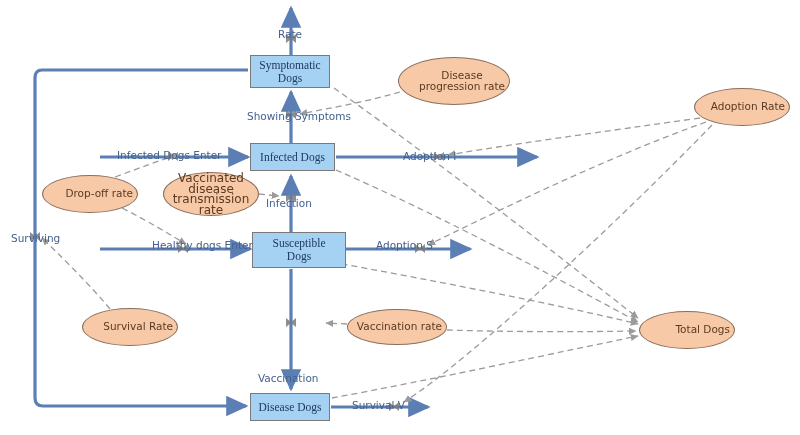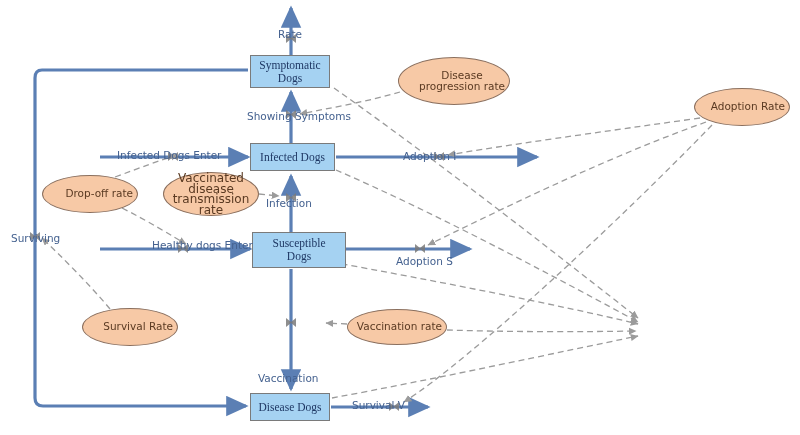--- a/index.html
+++ b/index.html
@@ -122,25 +122,28 @@
   </div>
 
   <div class="node-ell" style="left:82px;top:308px;width:96px;height:38px;">
     <span>Survival Rate</span>
   </div>
 
   <div class="node-ell" style="left:347px;top:309px;width:100px;height:36px;">
     <span>Vaccination rate</span>
   </div>
 
+  <div class="node-ell" style="left:639px;top:311px;width:96px;height:38px;">
+    <span>Total Dogs</span>
+  </div>
 
   <div class="flow-label" style="left:278px;top:28px;">Rate</div>
   <div class="flow-label" style="left:247px;top:110px;">Showing Symptoms</div>
   <div class="flow-label" style="left:117px;top:149px;">Infected Dogs Enter</div>
   <div class="flow-label" style="left:403px;top:150px;">Adoption I</div>
   <div class="flow-label" style="left:266px;top:197px;">Infection</div>
   <div class="flow-label" style="left:11px;top:232px;">Surviving</div>
   <div class="flow-label" style="left:128px;top:239px;margin-left:24px;">Healthy dogs Enter</div>
-  <div class="flow-label" style="left:396px;top:239px;margin-top:16px;">Adoption S</div>
+  <div class="flow-label" style="left:376px;top:239px;">Adoption S</div>
   <div class="flow-label" style="left:258px;top:328px;margin-top:44px;">Vaccination</div>
   <div class="flow-label" style="left:352px;top:399px;">Survival V</div>
 
 </div>
 
 </body></html>

